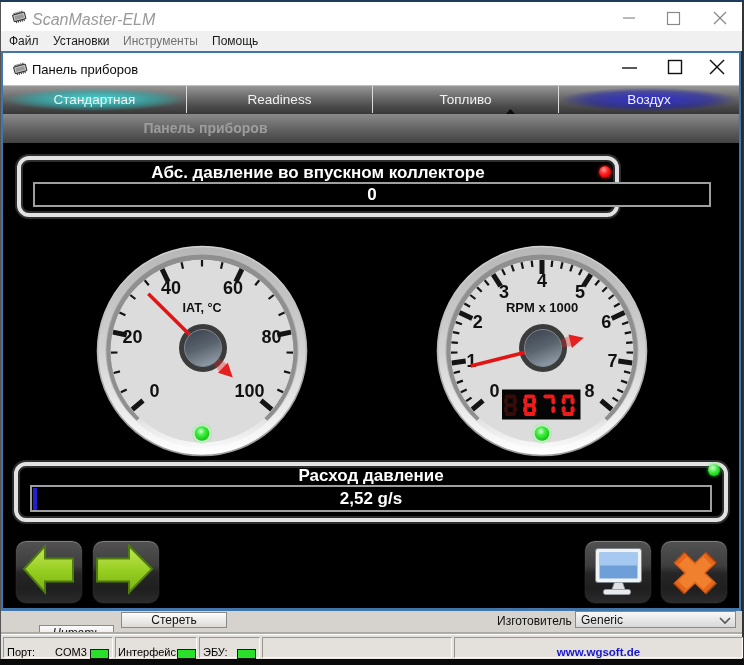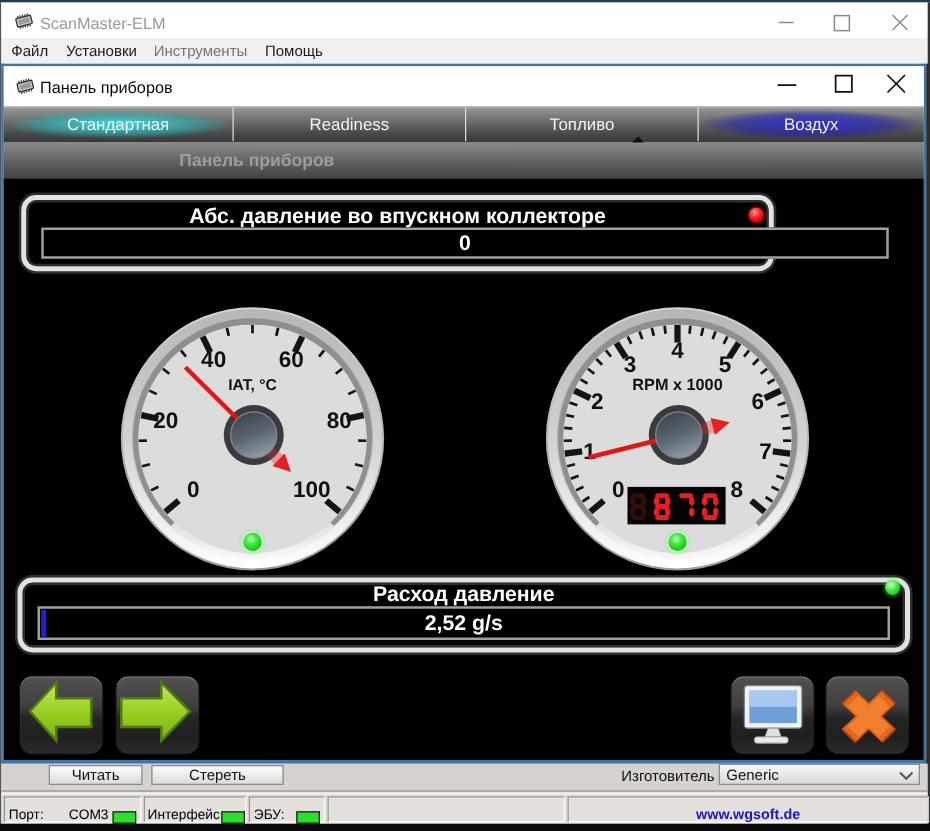--- a/index.html
+++ b/index.html
@@ -40,21 +40,21 @@
 <line x1="5.2" y1="10.8" x2="5.2" y2="13"></line>
               <line x1="7.2" y1="10.8" x2="7.2" y2="13"></line>
               <line x1="9.2" y1="10.8" x2="9.2" y2="13"></line>
               <line x1="11.2" y1="10.8" x2="11.2" y2="13"></line>
               <line x1="13.2" y1="10.8" x2="13.2" y2="13"></line>
 </g>
 <rect x="3.2" y="4.3" width="12.2" height="6.8" rx="0.8" fill="#c9c9c9" stroke="#2e2e2e" stroke-width="1"></rect>
 <rect x="4.8" y="5.8" width="9" height="3.8" fill="#9a9a9a"></rect>
 </g>
         </svg></div>
-  <div class="abs" style="left:31px;top:9px;font-size:13px;color:#999;">ScanMaster-ELM</div>
+  <div class="abs" style="left:31px;top:9px;font-size:16px;color:#999;font-style:italic;">ScanMaster-ELM</div>
   <svg class="abs" width="120" height="29" style="left:614px;top:0;">
     <line x1="8" y1="16" x2="20" y2="16" stroke="#8a8a8a" stroke-width="1.2"></line>
     <rect x="52.5" y="10.5" width="12" height="12" fill="none" stroke="#8a8a8a" stroke-width="1.2"></rect>
     <line x1="99" y1="10" x2="111" y2="22" stroke="#8a8a8a" stroke-width="1.2"></line>
     <line x1="111" y1="10" x2="99" y2="22" stroke="#8a8a8a" stroke-width="1.2"></line>
   </svg>
 </div>
 <div class="abs" style="left:1px;top:31px;width:741px;height:20px;background:#f0f0f0;">
   <span class="abs" style="left:8px;top:3px;font-size:12px;color:#1a1a1a;">Файл</span>
   <span class="abs" style="left:52px;top:3px;font-size:12px;color:#1a1a1a;">Установки</span>
@@ -370,21 +370,21 @@
 </div>
 <div class="navbtn" style="left:660px;top:540px;">
   <svg width="66" height="62">
     <polygon points="12,21.5 23,10.5 34,21 45,10.5 56,21.5 45,32 56,42.5 45,53.5 34,43 23,53.5 12,42.5 23,32" fill="#a9490e"></polygon>
     <polygon points="12,21.5 23,10.5 34,21 45,10.5 56,21.5 45,32 56,42.5 45,53.5 34,43 23,53.5 12,42.5 23,32" fill="#e8661c" transform="translate(34,32) scale(0.93) translate(-34,-32)"></polygon>
     <polygon points="12,21.5 23,10.5 34,21 45,10.5 56,21.5 45,32 56,42.5 45,53.5 34,43 23,53.5 12,42.5 23,32" fill="#f0802e" transform="translate(34,32) scale(0.76) translate(-34,-32)"></polygon>
   </svg>
 </div>
 
 <div class="abs" style="left:1px;top:611px;width:741px;height:23px;background:#d6d3ce;">
-  <div class="tbtn" style="left:38px;top:1px;width:75px;">Читать</div>
+  <div class="tbtn" style="left:38px;top:14px;width:75px;font-style:italic;">Читать</div>
   <div class="tbtn" style="left:120px;top:1px;width:106px;">Стереть</div>
   <span class="abs" style="left:496px;top:3px;font-size:12px;color:#111;">Изготовитель</span>
   <div class="abs" style="left:574px;top:0px;width:161px;height:17px;background:linear-gradient(180deg,#f8f8f8,#d8d8d8);border:1px solid #8a8a8a;">
     <span class="abs" style="left:5px;top:1px;font-size:12px;color:#111;">Generic</span>
     <svg class="abs" width="12" height="8" style="right:4px;top:5px;">
           <polyline points="1,1 6,6 11,1" fill="none" stroke="#555" stroke-width="1.6"></polyline>
         </svg>
   </div>
 </div>
 

